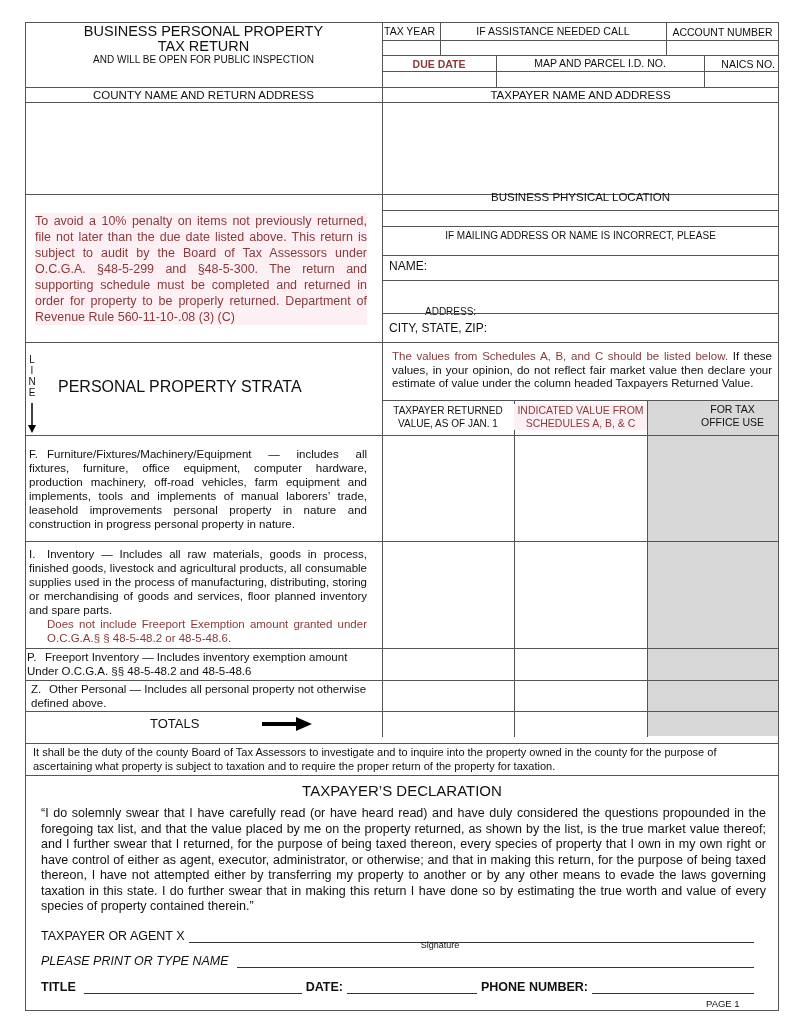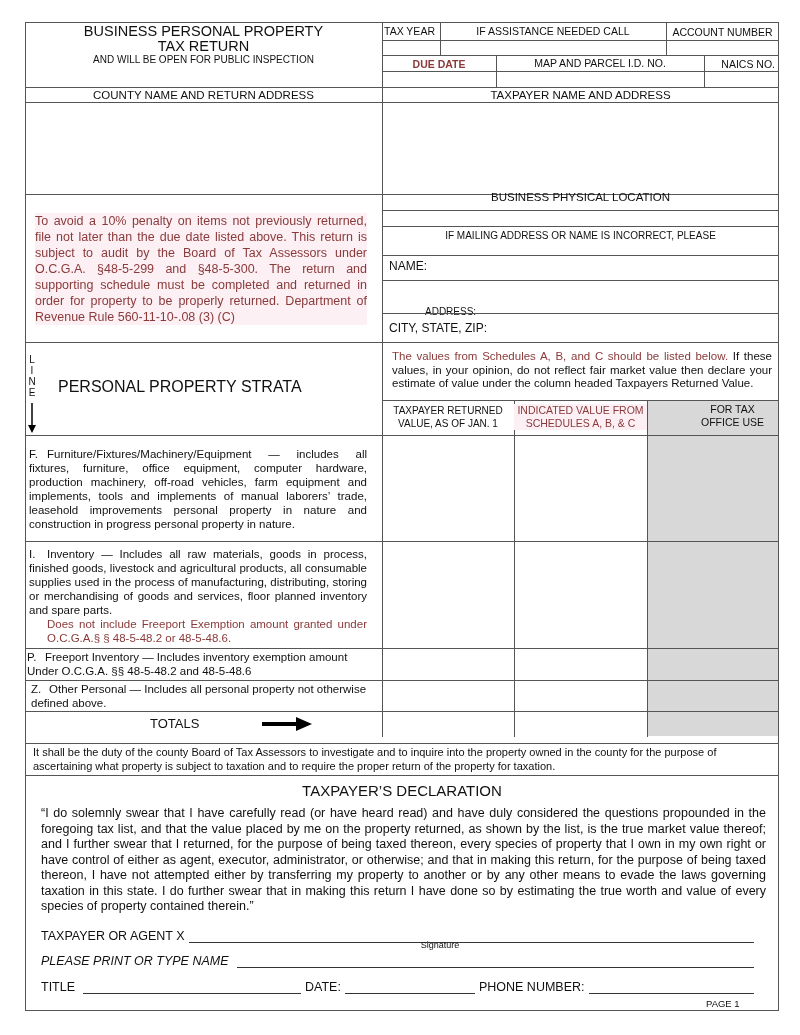--- a/index.html
+++ b/index.html
@@ -160,21 +160,21 @@
 
 <div class="abs" style="left:41px;top:929px;width:713px;font-size:12.5px;display:flex;align-items:flex-end;">
   <span>TAXPAYER OR AGENT X</span>
   <span class="sigline" style="flex:1;margin-left:4px;height:13px;"></span>
 </div>
 <div class="abs ctr" style="left:380px;top:940px;width:120px;font-size:9px;">Signature</div>
 <div class="abs" style="left:41px;top:954px;width:713px;font-size:12.5px;display:flex;align-items:flex-end;font-style:italic;">
   <span>PLEASE PRINT OR TYPE NAME</span>
   <span class="sigline" style="flex:1;margin-left:8px;height:13px;"></span>
 </div>
-<div class="abs" style="left:41px;top:980px;width:713px;font-size:12.5px;display:flex;align-items:flex-start;">
+<div class="abs" style="left:41px;top:980px;width:713px;font-size:12.5px;display:flex;align-items:flex-start;font-weight:bold;">
   <span>TITLE</span>
   <span class="sigline" style="width:218px;margin-left:8px;height:13px;"></span>
   <span style="margin-left:4px;">DATE:</span>
   <span class="sigline" style="width:130px;margin-left:4px;height:13px;"></span>
   <span style="margin-left:4px;">PHONE NUMBER:</span>
   <span class="sigline" style="flex:1;margin-left:4px;height:13px;"></span>
 </div>
 <div class="abs" style="left:706px;top:998px;font-size:9.5px;">PAGE 1</div>
 
 </body></html>

